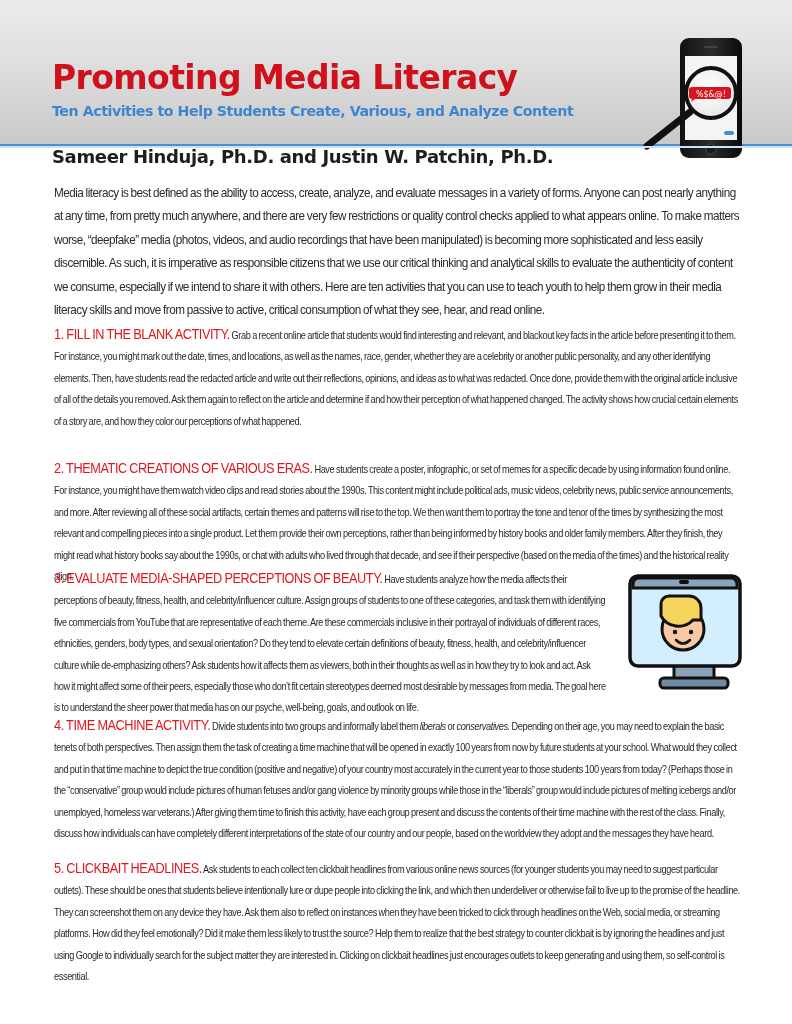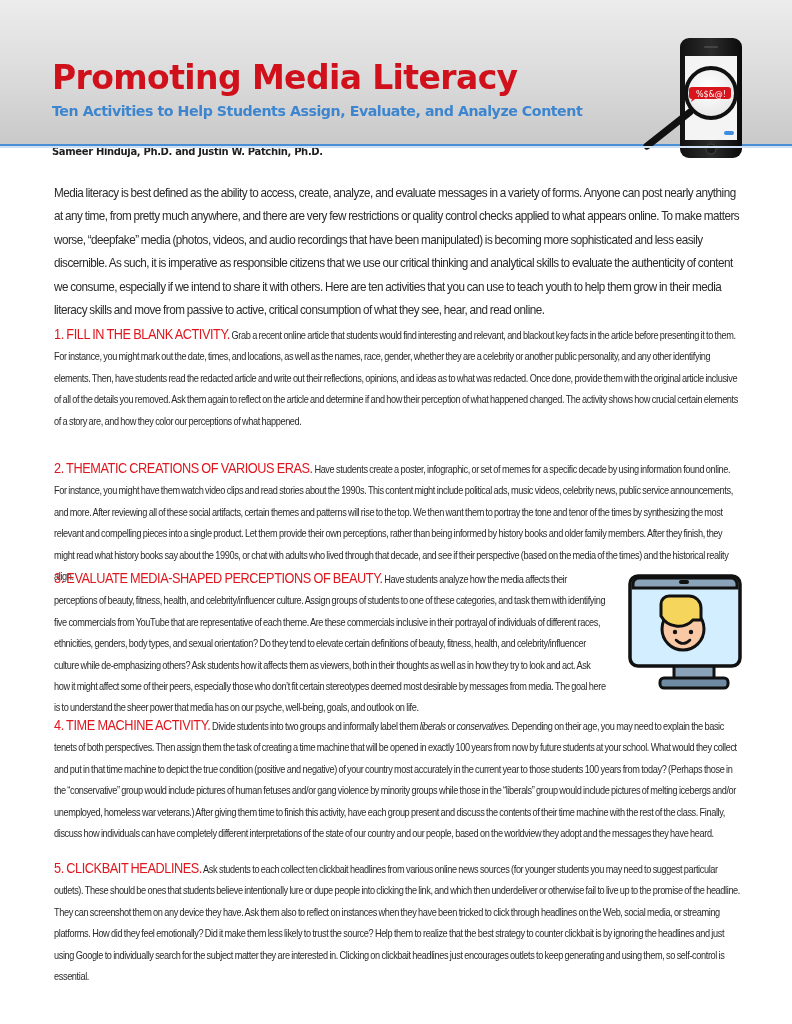--- a/index.html
+++ b/index.html
@@ -23,21 +23,21 @@
     }
     .subtitle {
       position: absolute; left: 52px; top: 103px;
       font-family: "DejaVu Sans", sans-serif; font-weight: bold;
       font-size: 14.2px; color: #3d86cf; letter-spacing: -0.45px;
       white-space: nowrap;
     }
     .authors {
       position: absolute; left: 52px; top: 146px;
       font-family: "DejaVu Sans", sans-serif; font-weight: bold;
-      font-size: 10px; color: #1e1e1e; letter-spacing: -0.35px;
+      font-size: 18px; color: #1e1e1e; letter-spacing: -0.35px;
       white-space: nowrap;
     }
     .phone-illustration { position: absolute; left: 640px; top: 36px; width: 130px; height: 128px; }
 
     .body-text {
       position: absolute; left: 54px; width: 688px;
       font-family: "Liberation Sans", sans-serif;
       color: #2a2a2a;
     }
     .intro {
@@ -60,21 +60,21 @@
     .s5 { top: 858px; }
     em { font-style: italic; }
 
     .monitor-illustration { position: absolute; left: 624px; top: 570px; width: 142px; height: 124px; }
   </style>
 </head>
 <body>
 
 <header class="header">
   <h1 class="title">Promoting Media Literacy</h1>
-  <div class="subtitle">Ten Activities to Help Students Assign, Evaluate, and Analyze Content</div>
+  <div class="subtitle">Ten Activities to Help Students Create, Various, and Analyze Content</div>
   <div class="authors">Sameer Hinduja, Ph.D. and Justin W. Patchin, Ph.D.</div>
 
   <svg class="phone-illustration" viewBox="0 0 130 128">
     <defs>
       <linearGradient id="phoneBody" x1="0" x2="1">
         <stop offset="0" stop-color="#111"></stop>
         <stop offset="0.5" stop-color="#2c2c2c"></stop>
         <stop offset="1" stop-color="#0a0a0a"></stop>
       </linearGradient>
       <radialGradient id="lens" cx="0.45" cy="0.4" r="0.6">

